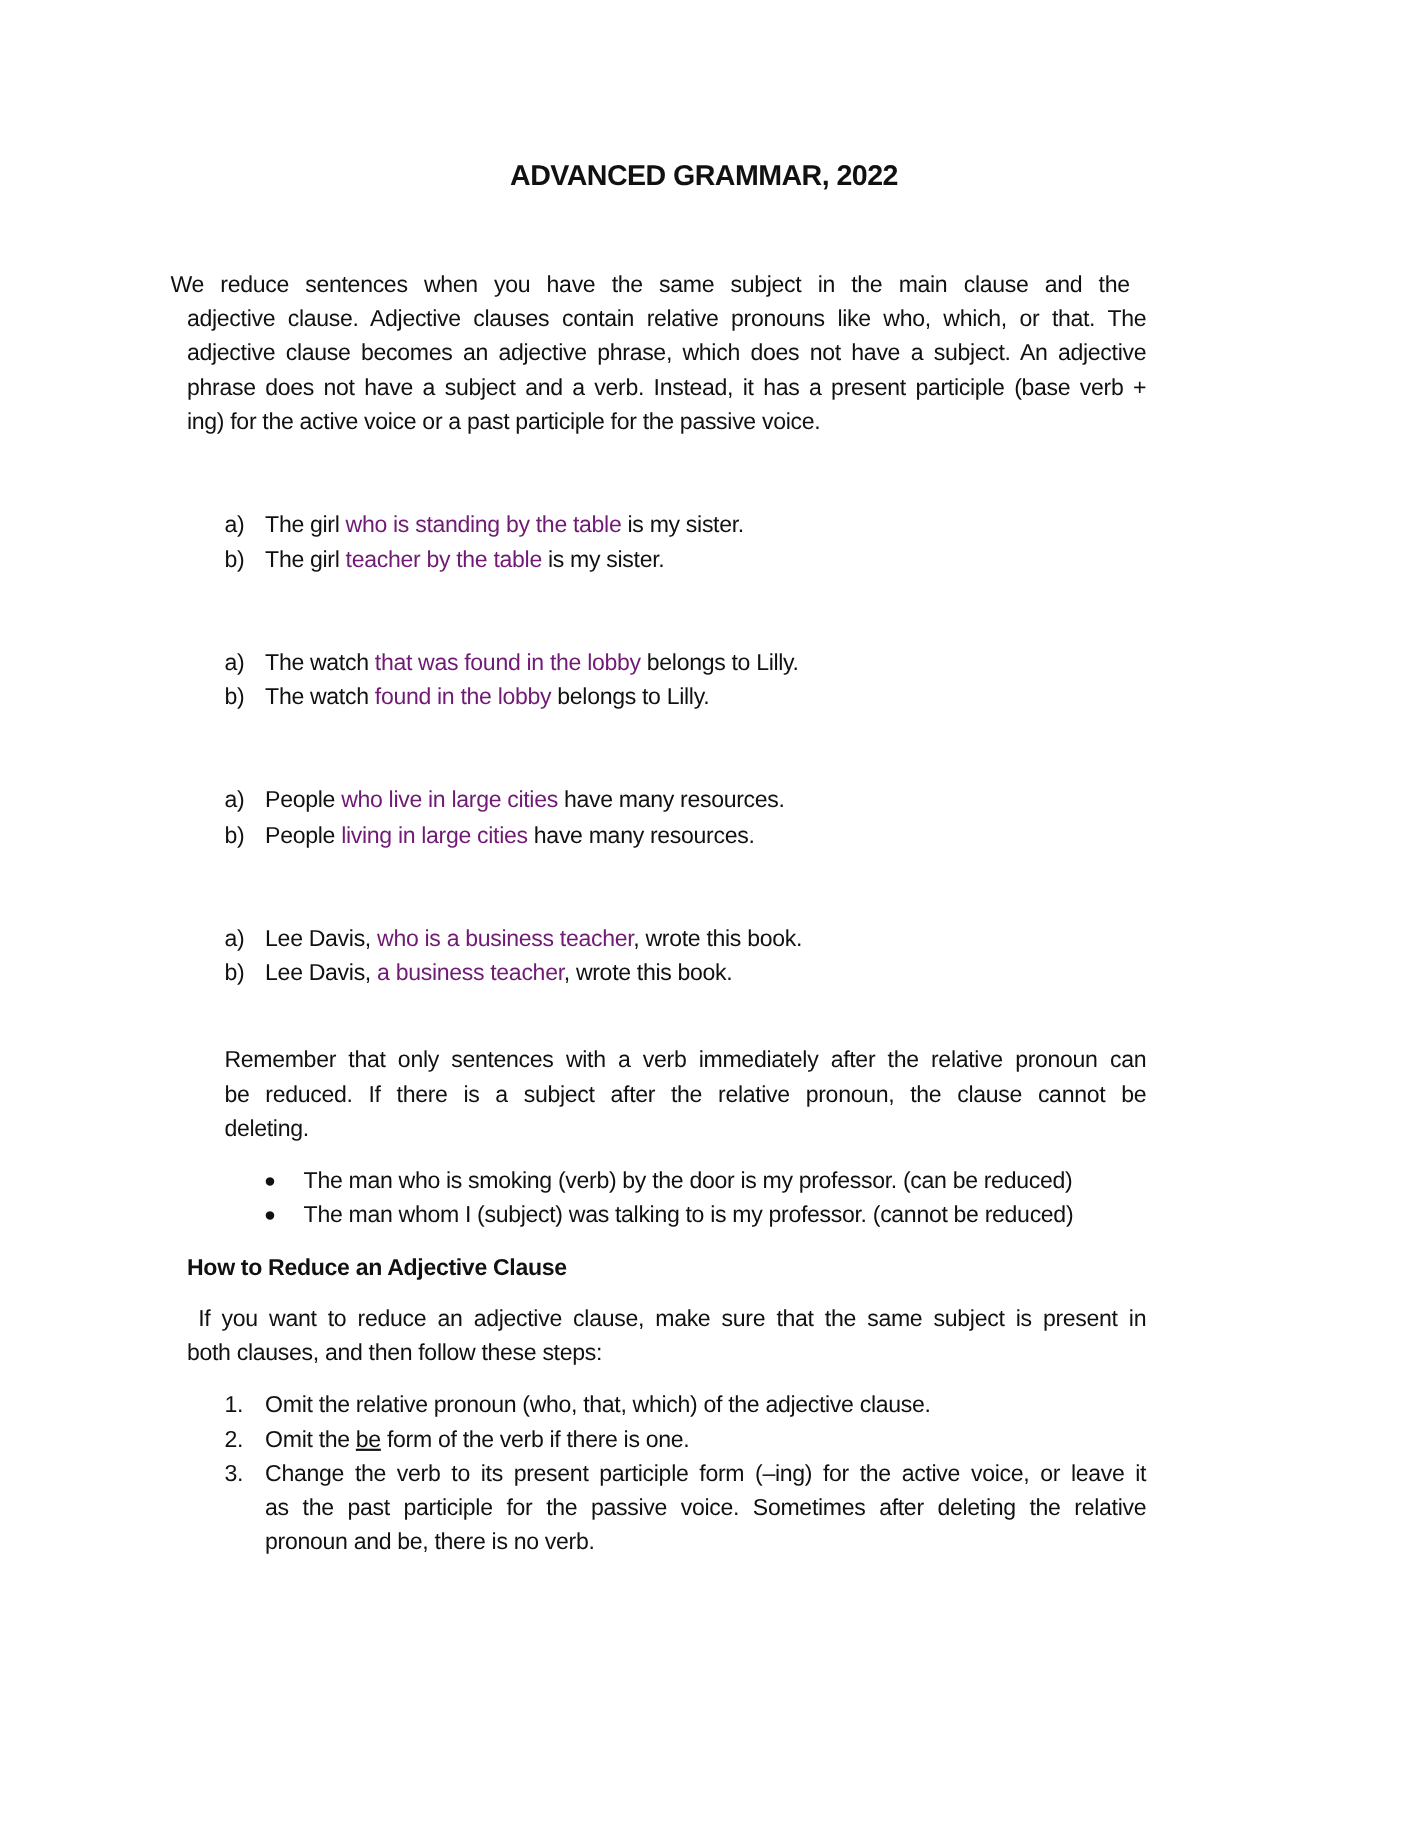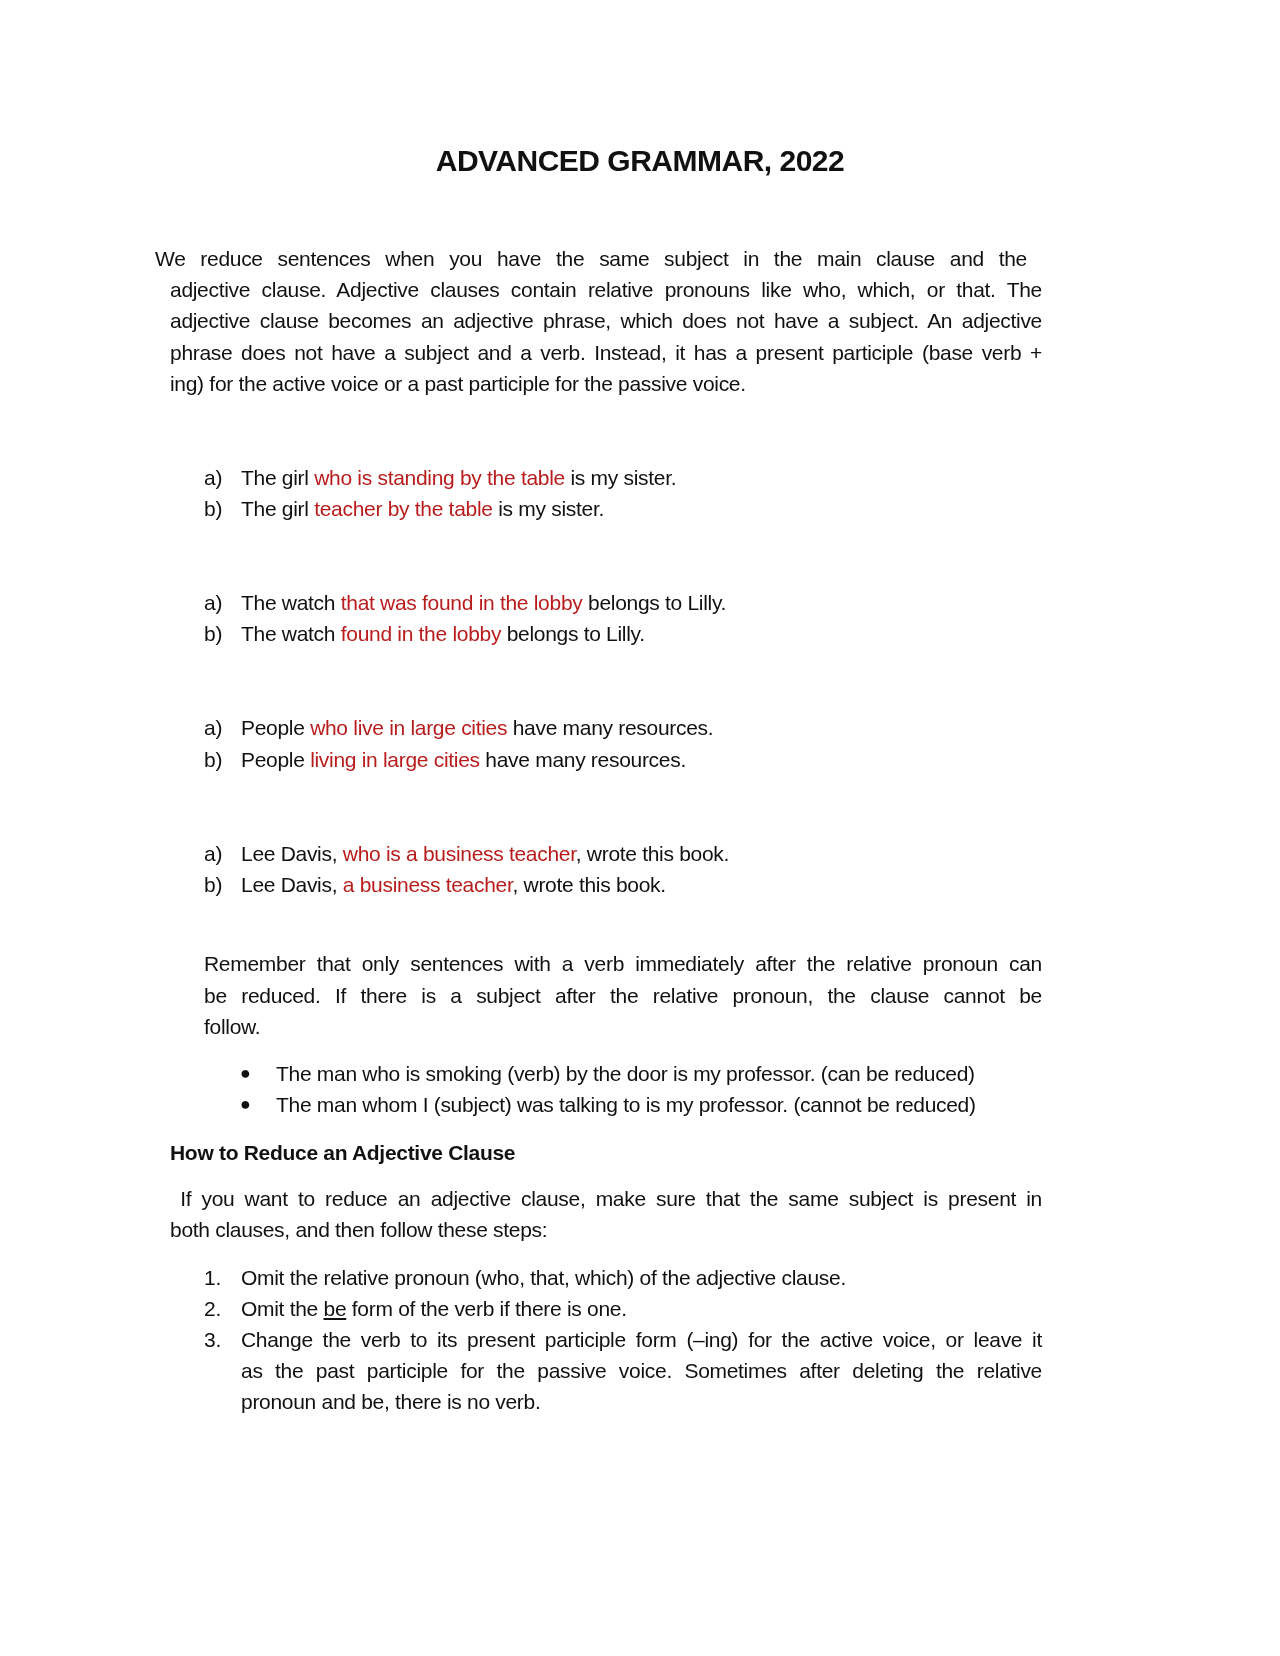--- a/index.html
+++ b/index.html
@@ -5,25 +5,25 @@
     html, body { margin: 0; padding: 0; background: #ffffff; }
     body {
       width: 1280px; height: 1656px; position: relative; overflow: hidden;
       font-family: "Liberation Sans", "DejaVu Sans", sans-serif;
       color: #111111;
     }
     .page { position: absolute; left: 0; top: 0; width: 1280px; height: 1656px; }
     .abs { position: absolute; white-space: nowrap; }
     .title {
       left: 0; width: 1280px; text-align: center;
-      font-weight: bold; font-size: 30px; letter-spacing: -0.5px;
+      font-weight: bold; font-size: 26px; letter-spacing: -0.5px;
     }
     .txt { font-size: 21px; letter-spacing: -0.3px; }
     .just { white-space: normal; text-align: justify; text-align-last: justify; }
-    .red { color: #b91c1c; }
+    .red { color: #701a75; }
     .bold { font-weight: bold; }
     .u { text-decoration: underline; }
     .marker { position: absolute; left: 0; }
     .line-body { position: absolute; }
     .bullet { font-size: 18px; }
   </style>
 </head>
 <body>
 
 <div class="page">
@@ -78,21 +78,21 @@
     </div>
     <div class="abs txt" style="left:204px; top:873px;">
       <span class="marker">b)</span>
       <span class="line-body" style="left:37px;"><span>Lee Davis, </span><span class="red">a business teacher</span><span>, wrote this book.</span></span>
     </div>
   </div>
 
   <div>
     <div class="abs txt just" style="left:204px; width:838px; top:952px;">Remember that only sentences with a verb immediately after the relative pronoun can</div>
     <div class="abs txt just" style="left:204px; width:838px; top:984px;">be reduced. If there is a subject after the relative pronoun, the clause cannot be</div>
-    <div class="abs txt" style="left:204px; top:1015px;">follow.</div>
+    <div class="abs txt" style="left:204px; top:1015px;">deleting.</div>
   </div>
 
   <div>
     <div class="abs txt" style="left:240px; top:1062px;">
       <span class="marker bullet" style="top:1px;">●</span>
       <span class="line-body" style="left:36px;">The man who is smoking (verb) by the door is my professor. (can be reduced)</span>
     </div>
     <div class="abs txt" style="left:240px; top:1093px;">
       <span class="marker bullet" style="top:1px;">●</span>
       <span class="line-body" style="left:36px;">The man whom I (subject) was talking to is my professor. (cannot be reduced)</span>

